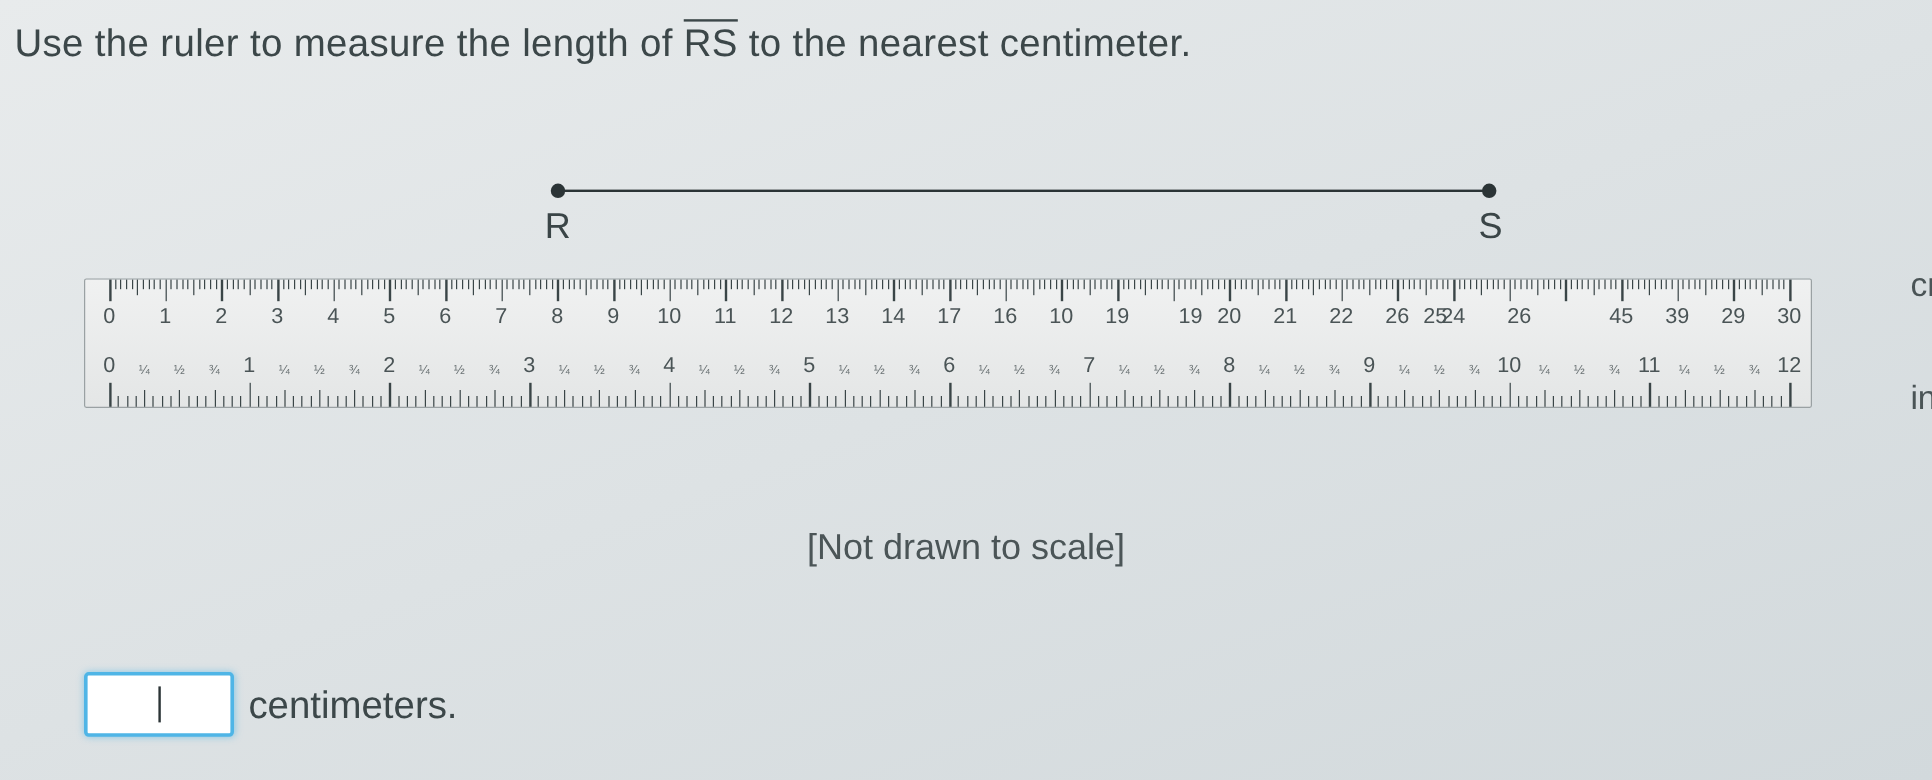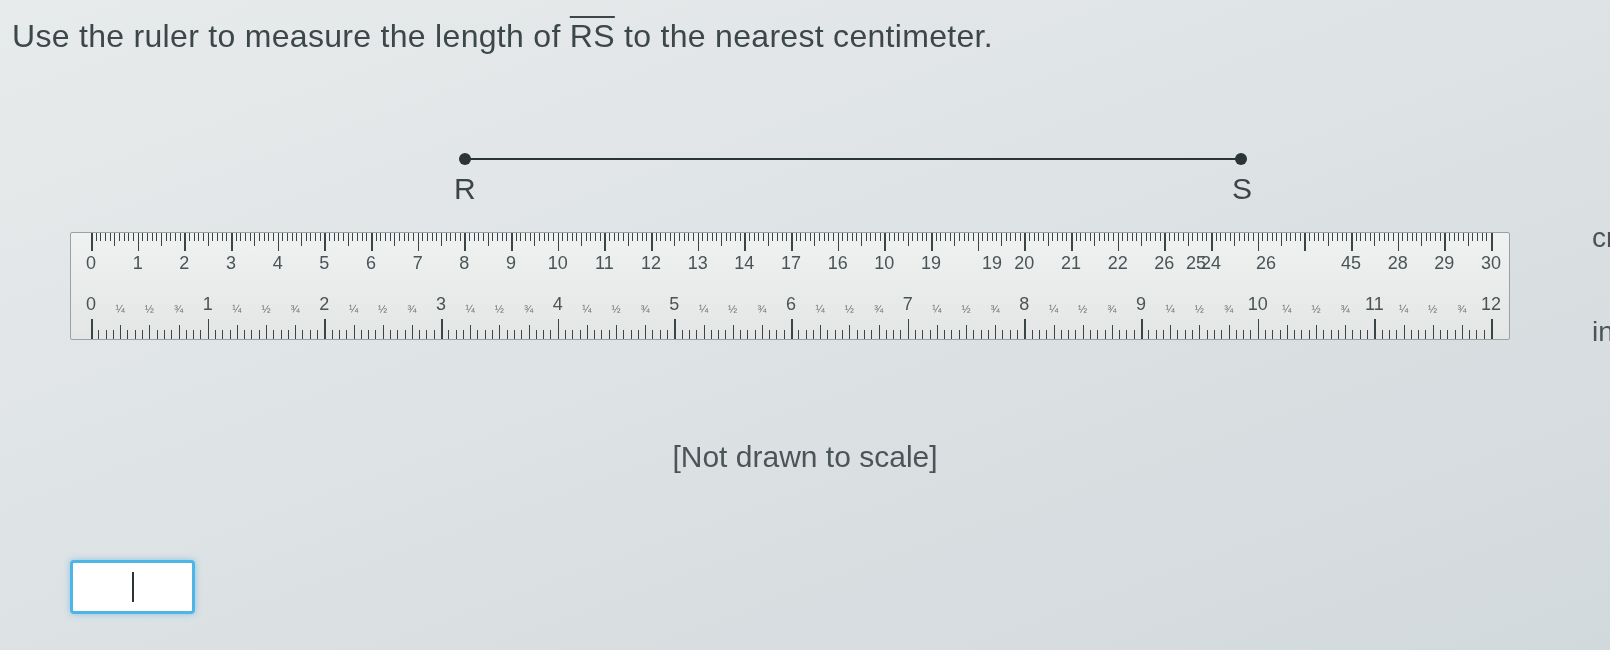--- a/index.html
+++ b/index.html
@@ -485,21 +485,21 @@
           <div class="tick cm-major" style="left: 1260px;"></div>
           <div class="tick cm-minor" style="left: 1264.67px;"></div>
           <div class="tick cm-minor" style="left: 1269.33px;"></div>
           <div class="tick cm-minor" style="left: 1274px;"></div>
           <div class="tick cm-minor" style="left: 1278.67px;"></div>
           <div class="tick cm-mid" style="left: 1283.33px;"></div>
           <div class="tick cm-minor" style="left: 1288px;"></div>
           <div class="tick cm-minor" style="left: 1292.67px;"></div>
           <div class="tick cm-minor" style="left: 1297.33px;"></div>
           <div class="tick cm-minor" style="left: 1302px;"></div>
-          <div class="cm-label" style="left: 1306.67px;">28</div>
+          <div class="cm-label" style="left: 1306.67px;">39</div>
           <div class="tick cm-major" style="left: 1306.67px;"></div>
           <div class="tick cm-minor" style="left: 1311.33px;"></div>
           <div class="tick cm-minor" style="left: 1316px;"></div>
           <div class="tick cm-minor" style="left: 1320.67px;"></div>
           <div class="tick cm-minor" style="left: 1325.33px;"></div>
           <div class="tick cm-mid" style="left: 1330px;"></div>
           <div class="tick cm-minor" style="left: 1334.67px;"></div>
           <div class="tick cm-minor" style="left: 1339.33px;"></div>
           <div class="tick cm-minor" style="left: 1344px;"></div>
           <div class="tick cm-minor" style="left: 1348.67px;"></div>
@@ -768,13 +768,14 @@
   <div class="unit-label unit-in">in.</div>
 </div>
 
 <div class="note">[Not drawn to scale]</div>
 
 <div class="answer-row">
   <span class="answer-box">
     <span></span>
     <span class="cursor"></span>
   </span>
+  <span>centimeters.</span>
 </div>
 
 </body></html>

